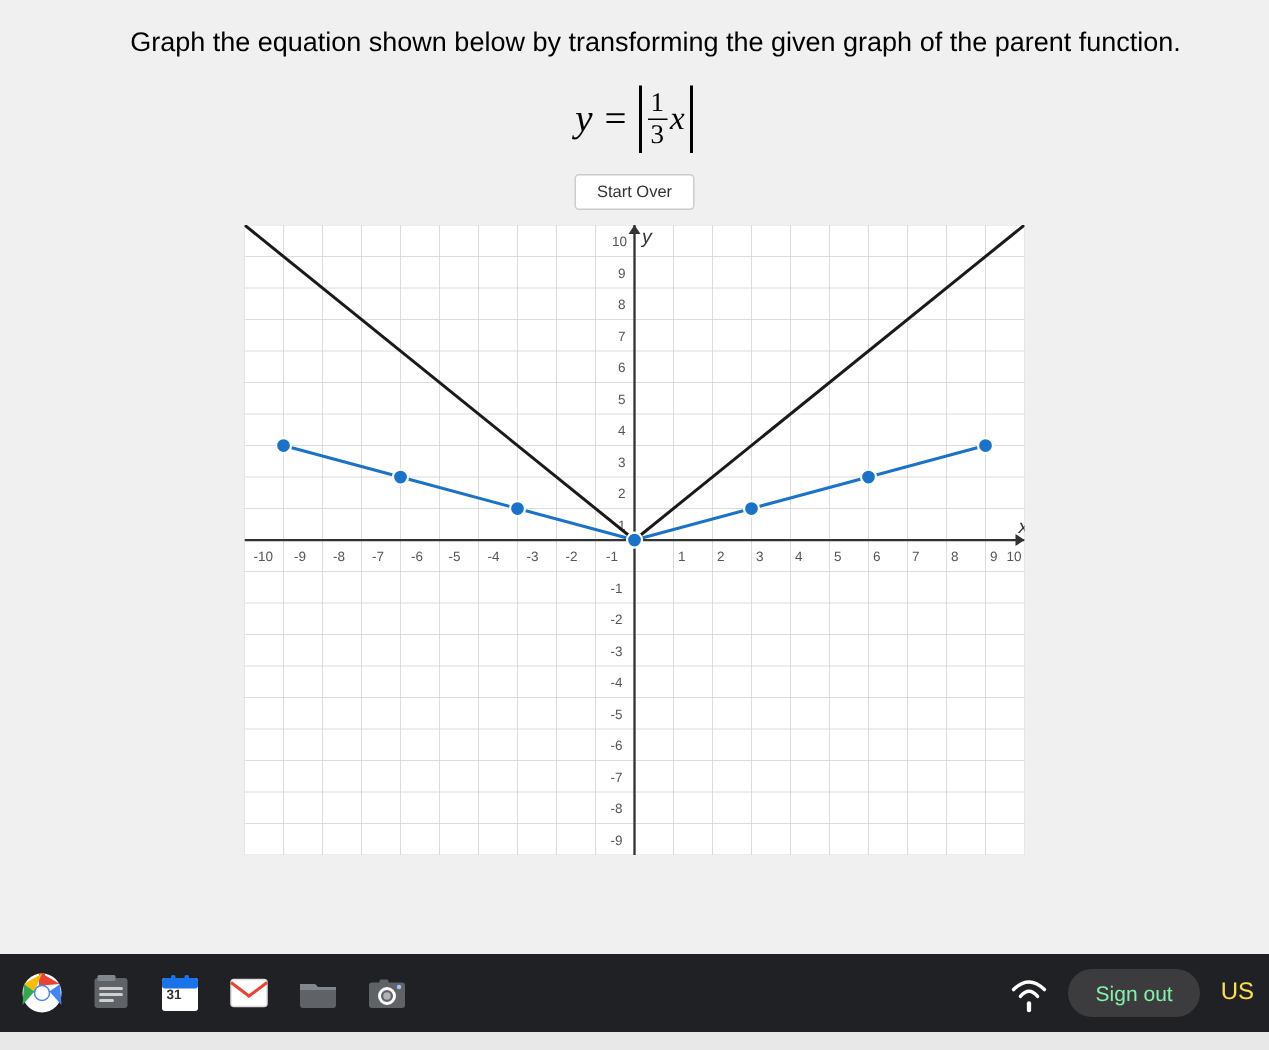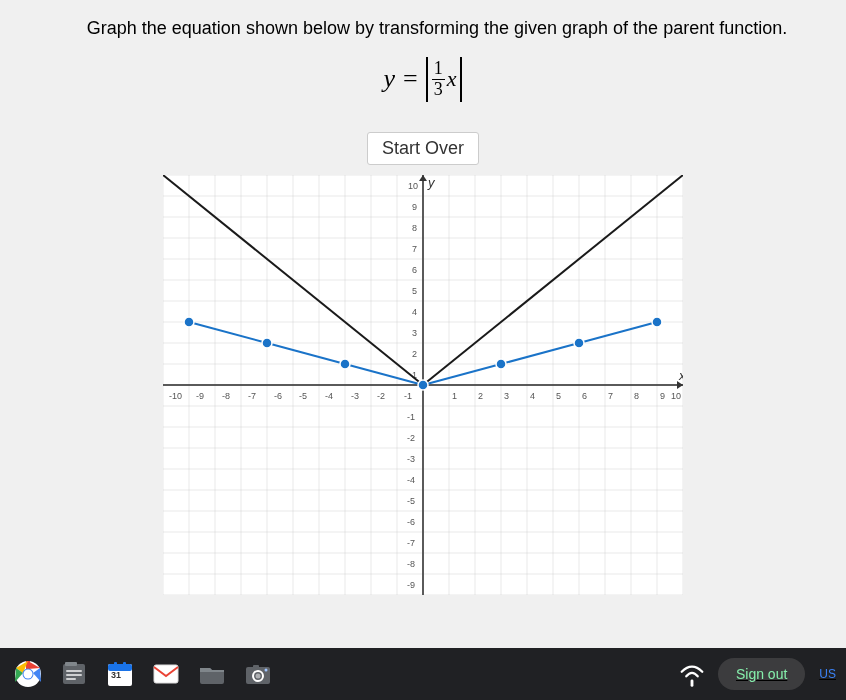--- a/index.html
+++ b/index.html
@@ -77,26 +77,26 @@
       line-height: 1.1;
       padding: 0 2px;
     }
 
     .abs-val-x {
       font-style: italic;
       font-size: 22px;
     }
 
     .start-over-btn {
-      margin-top: 30px;
+      margin-top: 14px;
       padding: 5px 14px;
       background: white;
       border: 1px solid #ccc;
       border-radius: 3px;
-      font-size: 18px;
+      font-size: 11px;
       font-family: Arial, sans-serif;
       cursor: pointer;
       color: #333;
     }
 
     .graph-container {
       margin-top: 10px;
       position: relative;
       width: 520px;
       height: 420px;
@@ -110,22 +110,21 @@
     
     .taskbar {
       width: 846px;
       height: 52px;
       background: #202124;
       display: flex;
       align-items: center;
       padding: 0 10px;
       gap: 10px;
       position: absolute;
-      bottom: 0;
-      text-decoration: underline;
+      bottom: 12px;
     }
 
     .taskbar-icon {
       width: 36px;
       height: 36px;
       display: flex;
       align-items: center;
       justify-content: center;
       cursor: pointer;
       border-radius: 50%;
@@ -145,22 +144,22 @@
       color: #86efac;
       border: none;
       border-radius: 20px;
       padding: 8px 18px;
       font-size: 14px;
       font-family: Arial, sans-serif;
       cursor: pointer;
     }
 
     .us-indicator {
-      color: #3b82f6;
-      font-size: 12px;
+      color: #fde047;
+      font-size: 16px;
       font-family: Arial, sans-serif;
       margin-left: 4px;
     }
 
     .network-icon {
       width: 32px;
       height: 32px;
       display: flex;
       align-items: center;
       justify-content: center;

